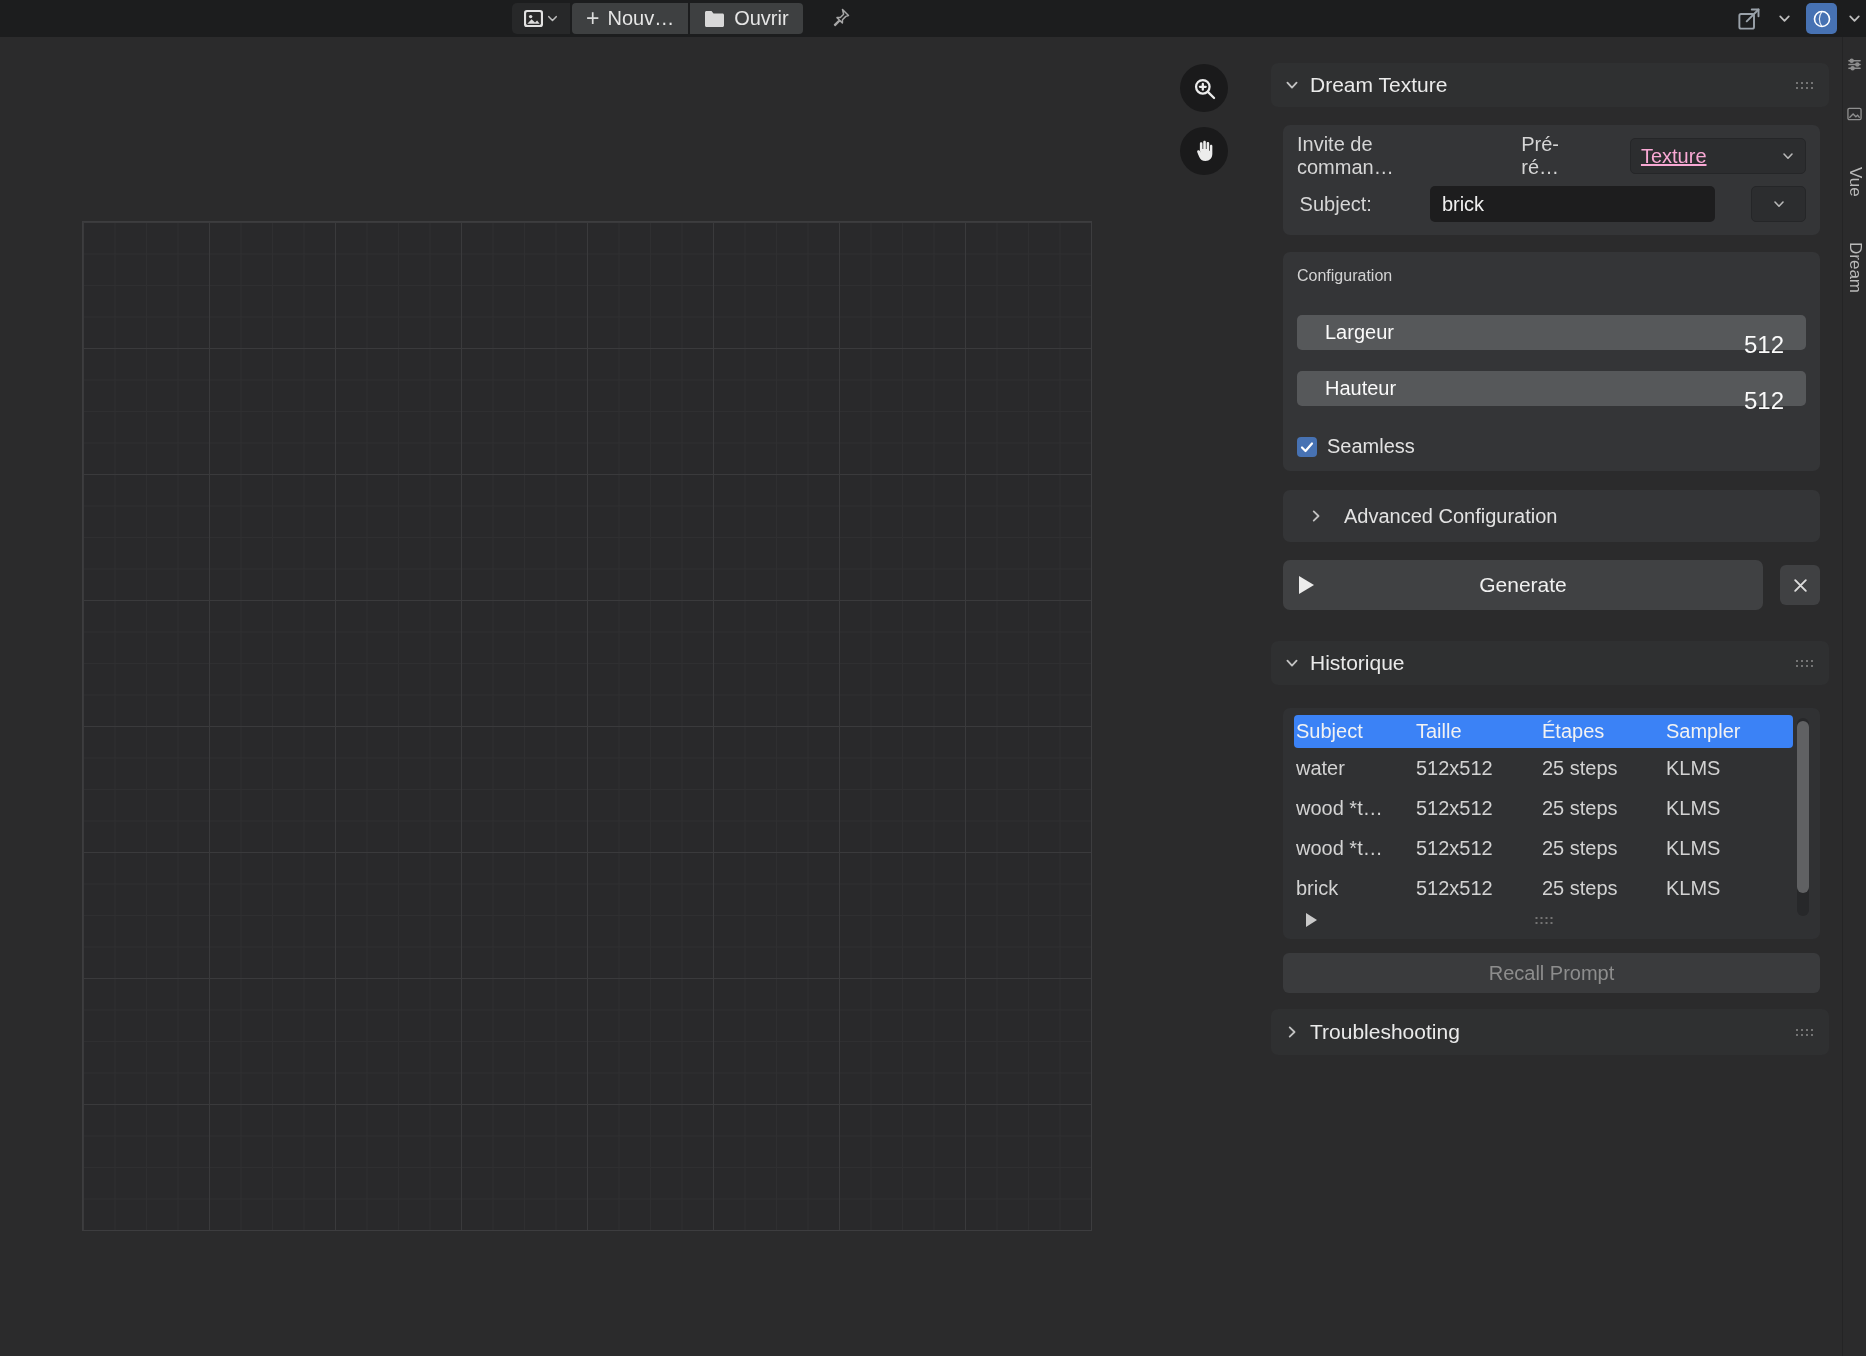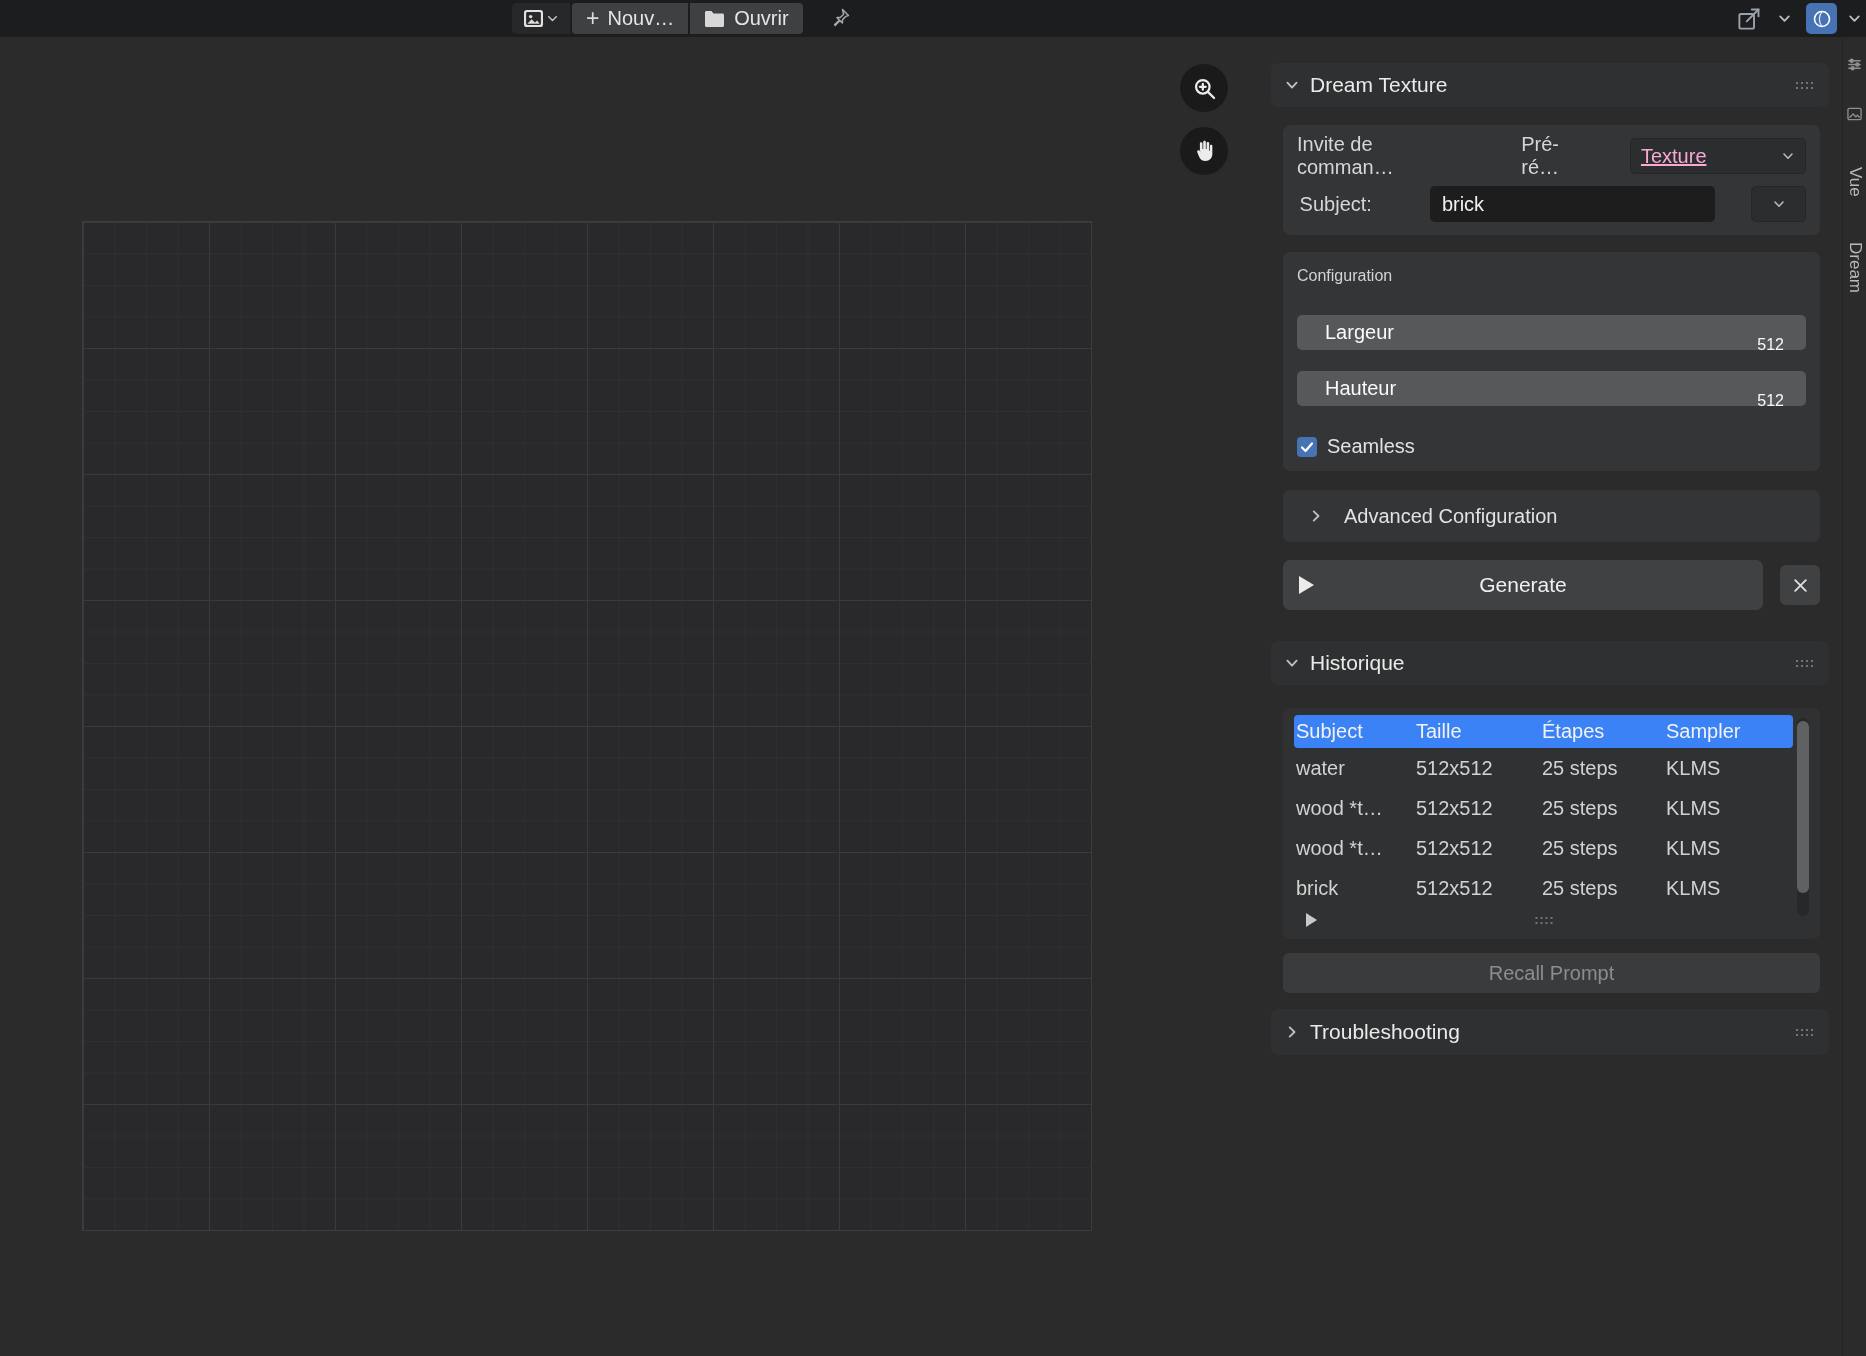--- a/index.html
+++ b/index.html
@@ -65,21 +65,21 @@
   .mini-dd{margin-left:auto;width:60px;height:36px;background:#2c2d2f;border:1px solid #252628;
            border-radius:5px;display:flex;align-items:center;justify-content:center;box-sizing:border-box;}
 
   .box-config{height:219px;padding:12px 14px 16px;margin-bottom:19px;}
   .section-title{height:24px;font-size:16px;color:#d3d3d3;display:flex;align-items:center;}
   .slider{height:35px;background:#56585a;border-radius:5px;display:flex;align-items:center;
           padding:0 16px;box-sizing:border-box;}
   .slider.s1{margin-top:27px;}
   .slider.s2{margin-top:21px;gap:48px;}
   .s-label{flex:1;padding-left:12px;font-size:20px;color:#fafafa;}
-  .s-value{padding-right:6px;font-size:16px;color:#fafafa;margin-top:24px;}
+  .s-value{padding-right:6px;font-size:24px;color:#fafafa;margin-top:24px;}
   .checkrow{display:flex;align-items:center;margin-top:29px;}
   .checkbox{width:20px;height:20px;border-radius:4px;box-sizing:border-box;flex:none;}
   .checkbox.checked{background:#4772b3;display:flex;align-items:center;justify-content:center;}
   .checkbox.unchecked{background:#4f5153;border:1px solid #3a3b3d;}
   .c-label{margin-left:10px;font-size:20px;color:#e2e2e2;}
 
   .box-init{height:50px;display:flex;align-items:center;padding:0 14px;margin-bottom:19px;}
   .c-label.init{margin-left:33px;}
 
   .box-adv{height:52px;display:flex;align-items:center;padding:0 14px;margin-bottom:18px;}

